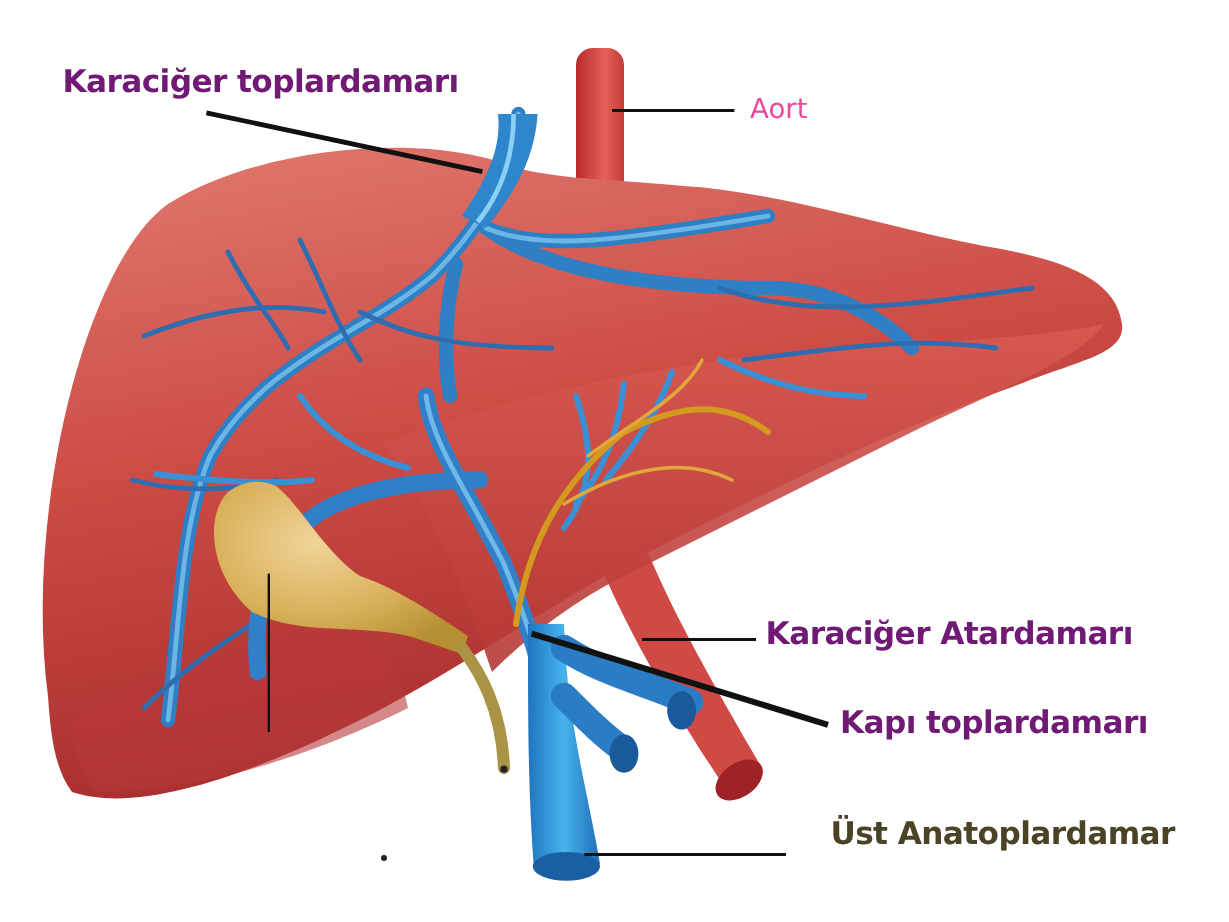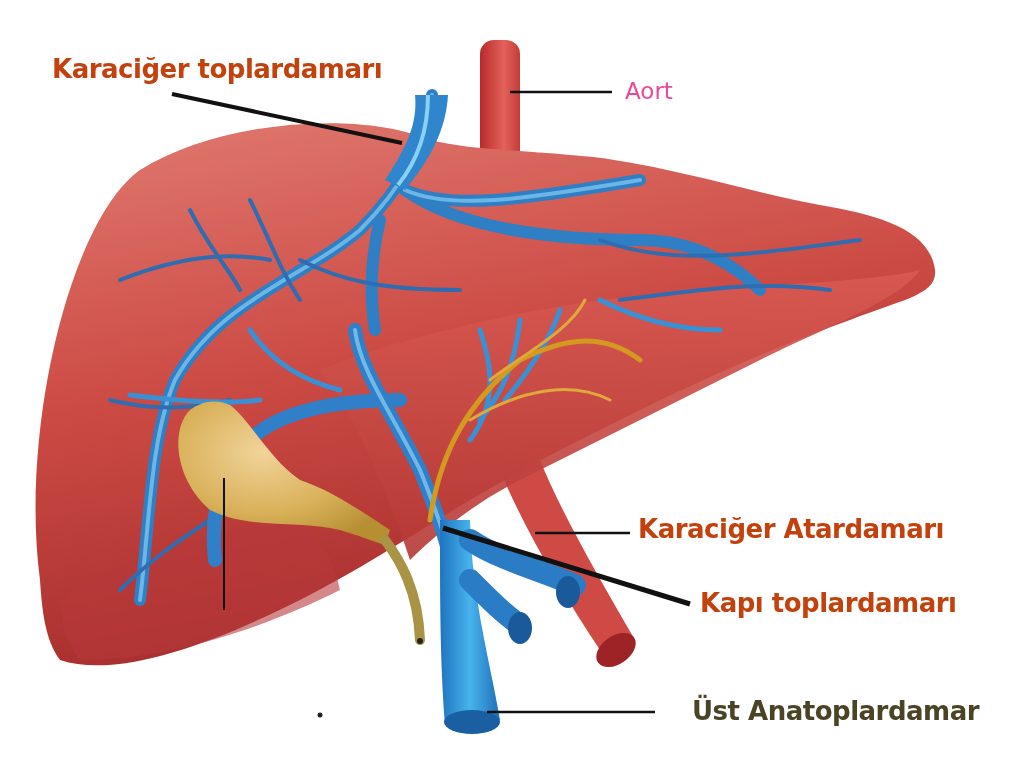--- a/index.html
+++ b/index.html
@@ -1,20 +1,20 @@
 <!DOCTYPE html>
 <html><head>
 <meta charset="utf-8">
 <style>
   html, body { margin: 0; padding: 0; background: #ffffff; }
   body { width: 1024px; height: 768px; position: relative; overflow: hidden;
          font-family: "Liberation Sans", "DejaVu Sans", sans-serif; }
   #stage { position: absolute; left: 0; top: 0; width: 1024px; height: 768px; }
   .label { position: absolute; font-family: "DejaVu Sans", "Liberation Sans", sans-serif;
-           white-space: nowrap; color: #c2410c; }
+           white-space: nowrap; color: #701a75; }
   .label.bold { font-weight: bold; font-size: 26px; letter-spacing: -0.5px; }
   .label.thin { font-size: 23px; color: #ec4899; }
   .label.olive { color: #4a4326; }
 </style>
 </head>
 <body>
 
 <svg id="stage" viewBox="0 0 1024 768" xmlns="http://www.w3.org/2000/svg">
   <defs>
     <linearGradient id="liverGrad" x1="0" y1="0" x2="0.3" y2="1">
@@ -145,13 +145,13 @@
     <line x1="224" y1="478" x2="224" y2="610" stroke-width="2"></line>
   </g>
 
   <circle cx="320" cy="715" r="2.5" fill="#222"></circle>
 </svg>
 
 <div class="label bold" style="left:52px; top:54px;">Karaciğer toplardamarı</div>
 <div class="label thin" style="left:625px; top:78px;">Aort</div>
 <div class="label bold" style="left:638px; top:514px;">Karaciğer Atardamarı</div>
 <div class="label bold" style="left:700px; top:588px;">Kapı toplardamarı</div>
-<div class="label bold olive" style="left:692px; top:696px;">Üst Anatoplardamar</div>
+<div class="label bold olive" style="left:692px; top:680px;">Üst Anatoplardamar</div>
 
 </body></html>

